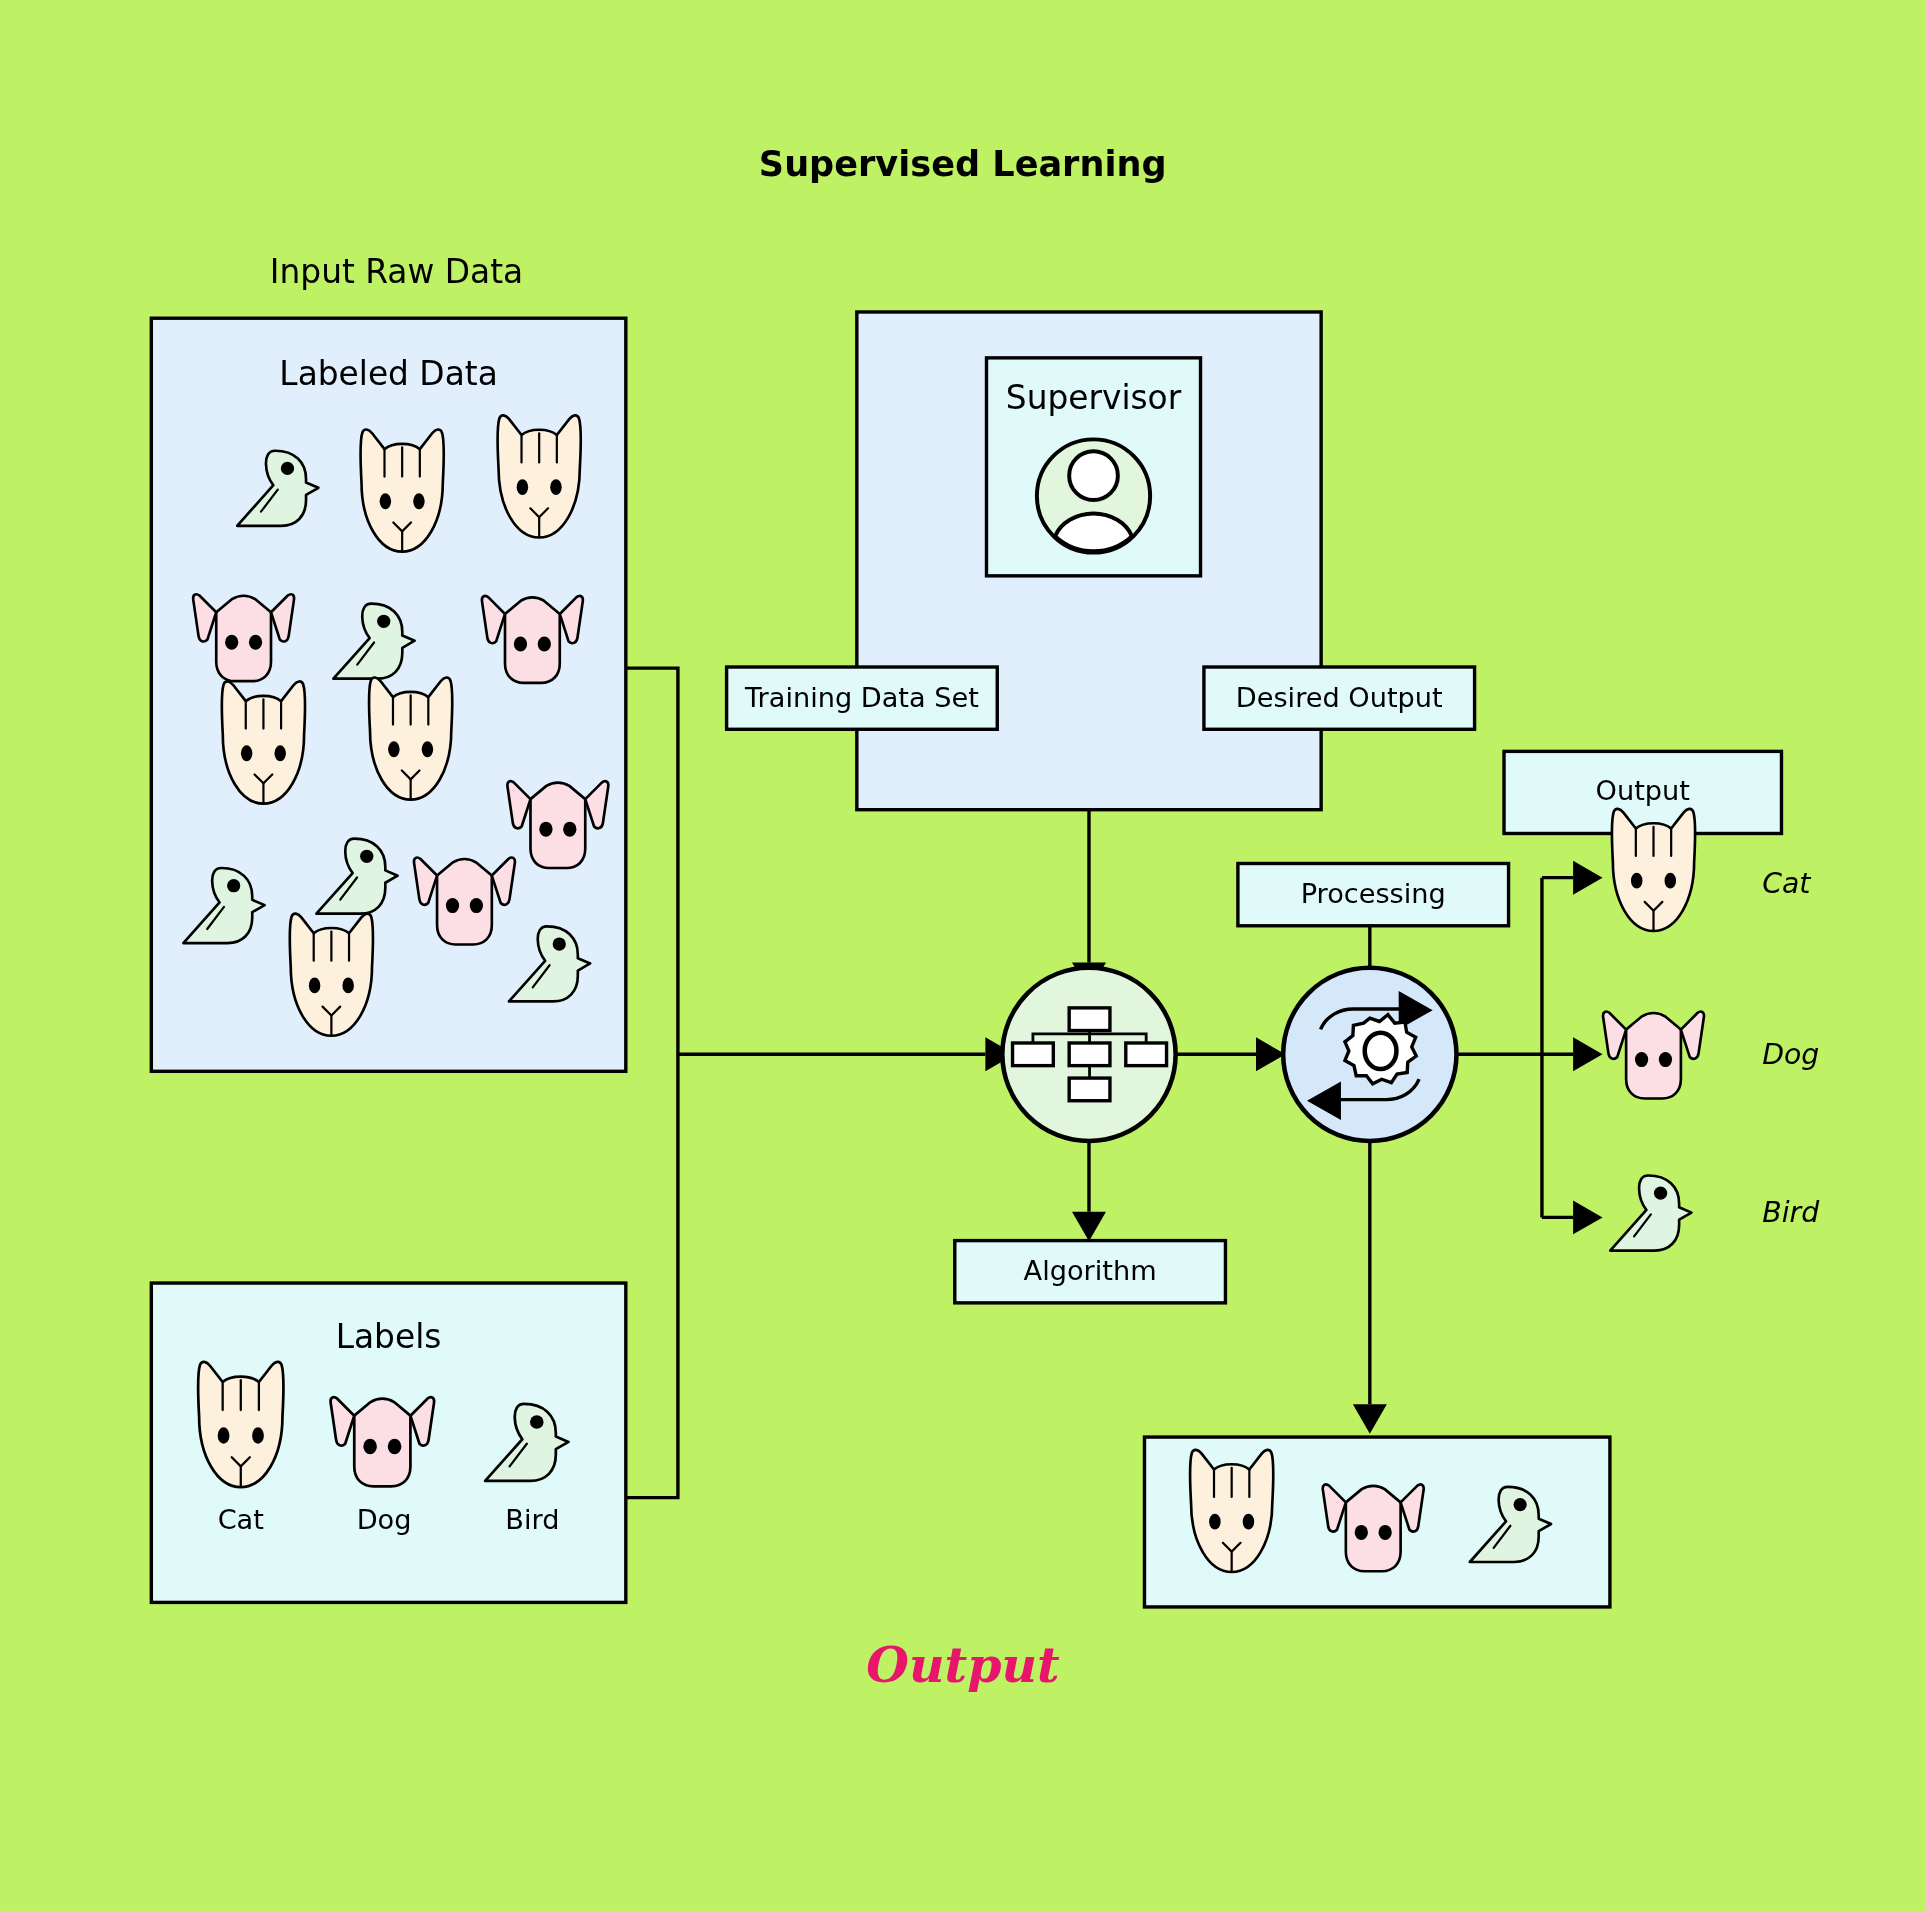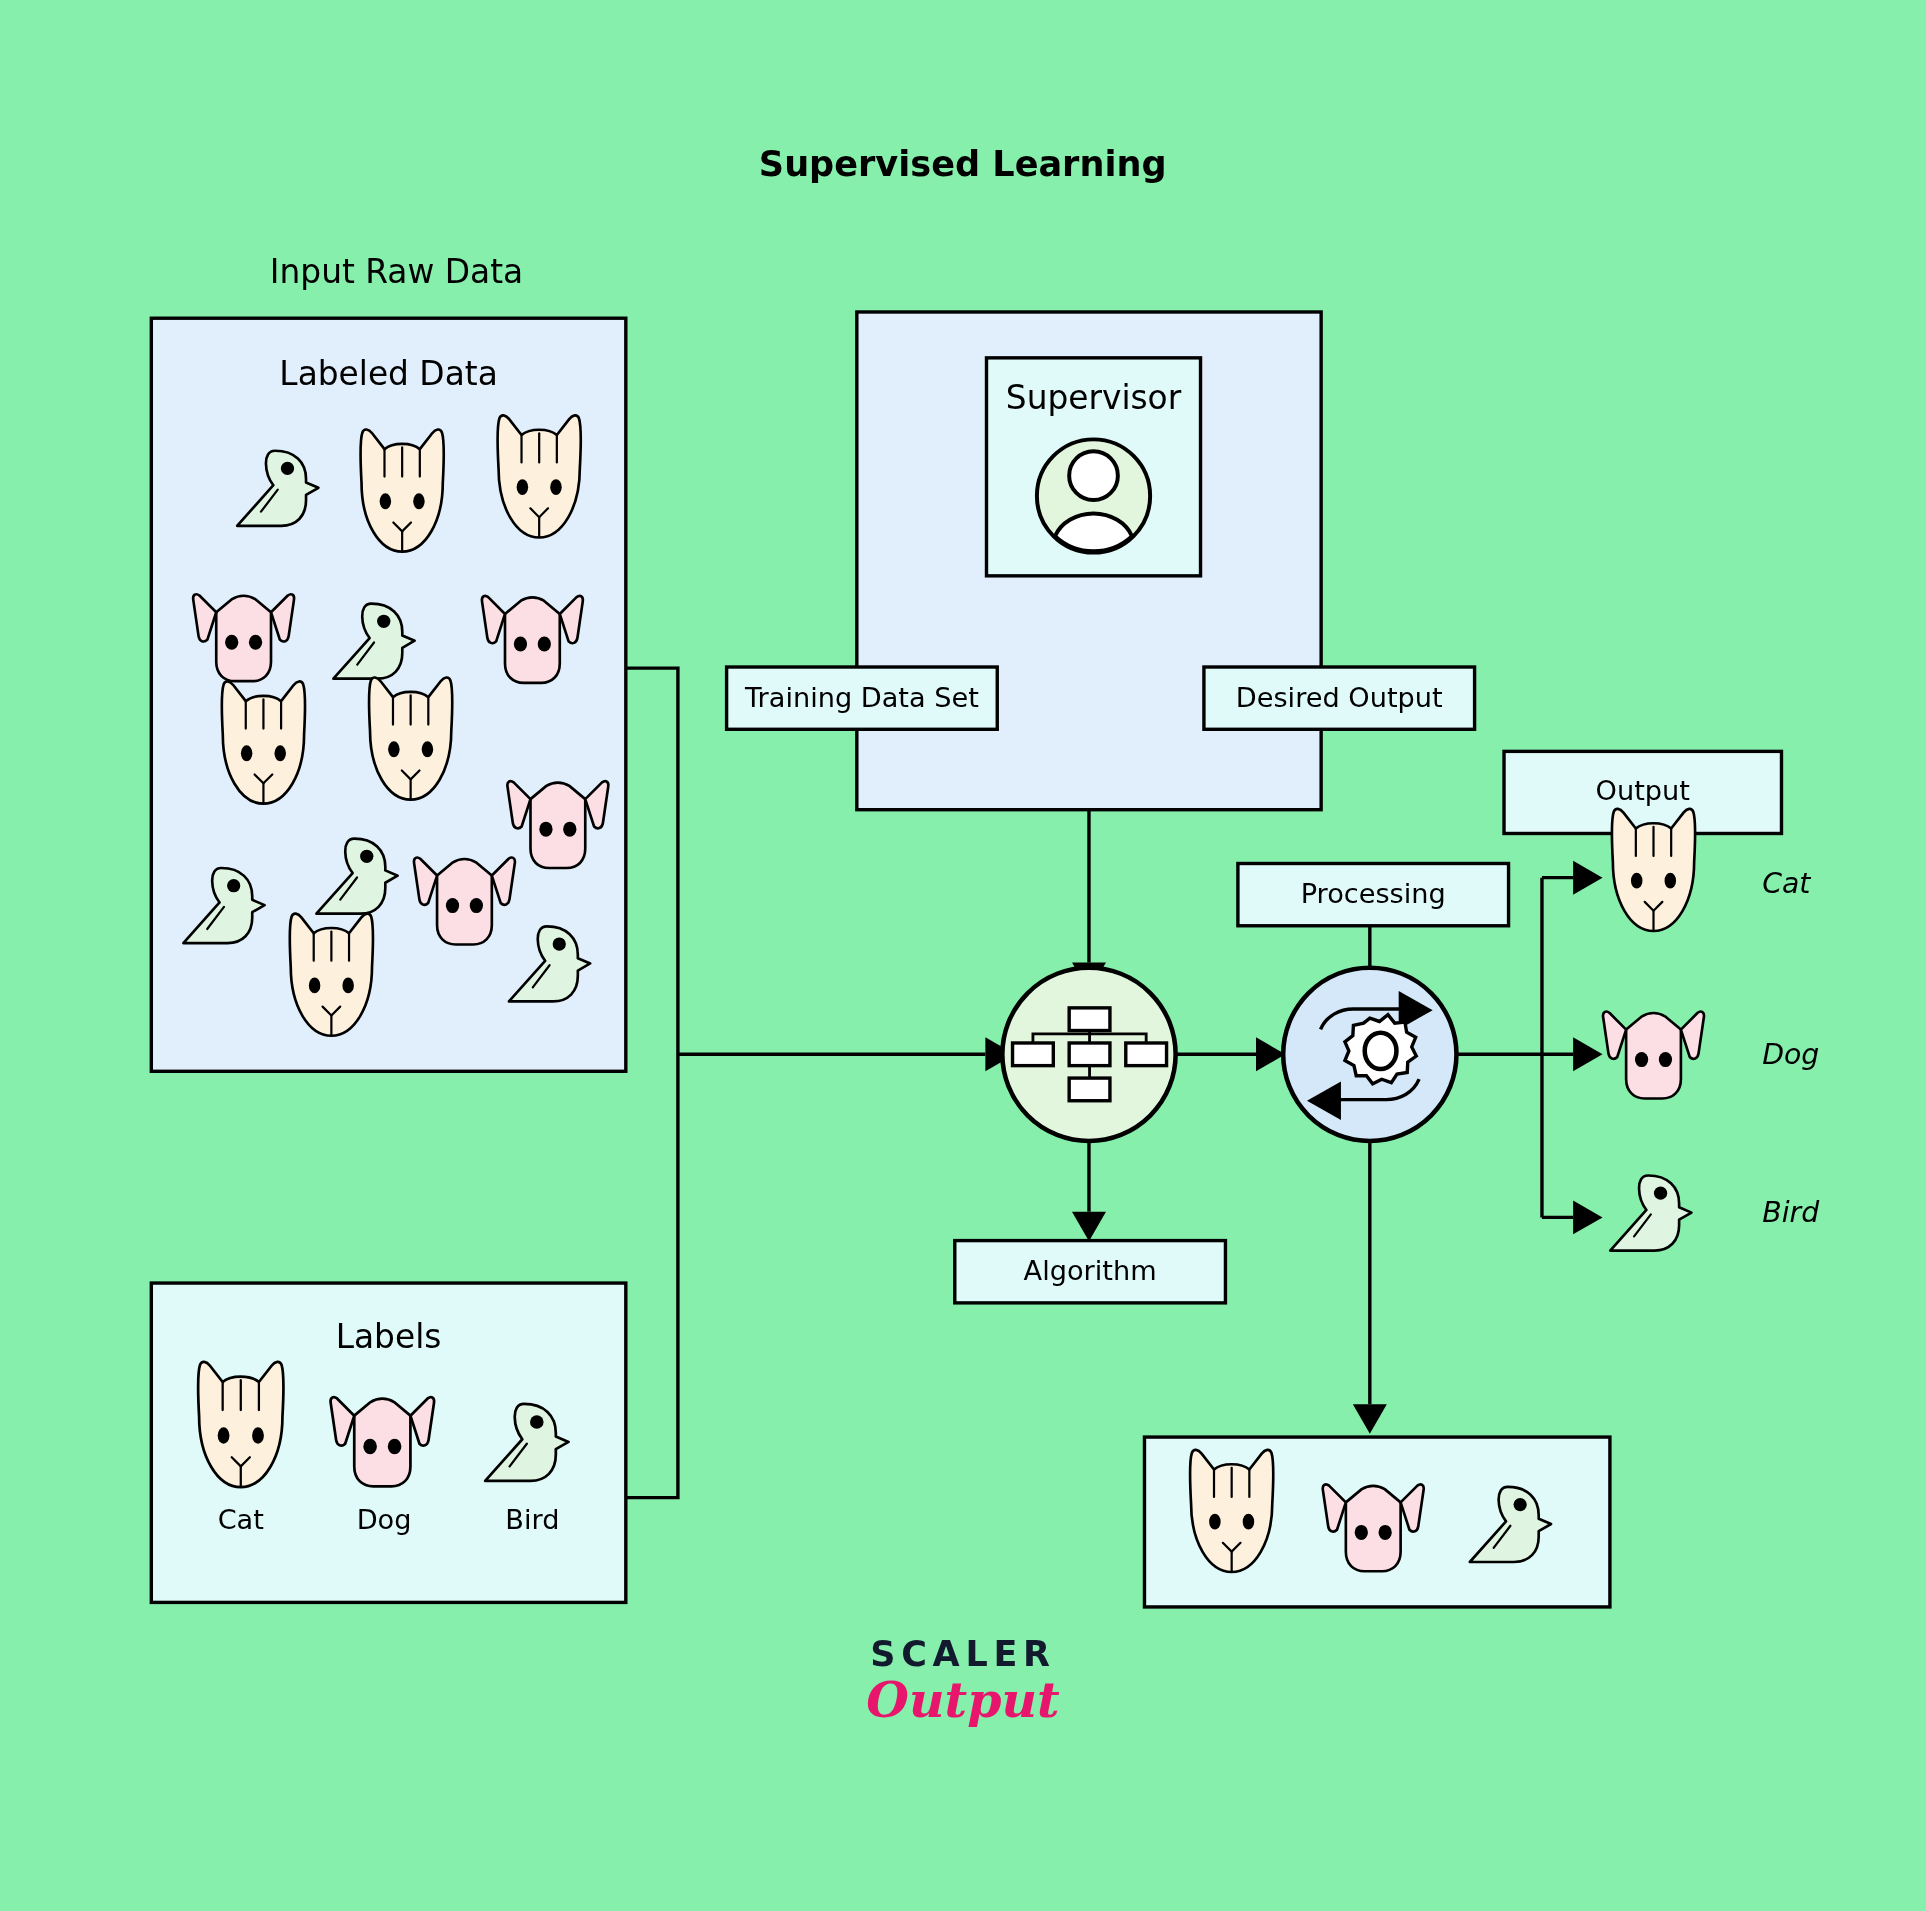--- a/index.html
+++ b/index.html
@@ -10,21 +10,21 @@
   body {
     width: 1926px;
     height: 1911px;
     font-family: "DejaVu Sans", sans-serif;
     overflow: hidden;
   }
   #stage {
     position: relative;
     width: 1926px;
     height: 1911px;
-    background: #86efac;
+    background: #bef264;
   }
   svg.diagram {
     position: absolute;
     left: 0;
     top: 0;
     width: 1926px;
     height: 1911px;
     display: block;
   }
   .ttl {
@@ -349,18 +349,17 @@
     <g transform="translate(2425,2697) scale(0.78)">
         <use href="#def-dog"></use>
       </g>
     <g transform="translate(2672,2690) scale(0.78)">
         <use href="#def-bird"></use>
       </g>
 
   </svg>
 
   <div class="logo-wrap">
-    <div class="logo-scaler">SCALER</div>
     <div class="logo-topics">Output</div>
   </div>
 
 </div>
 
 
 </body></html>

